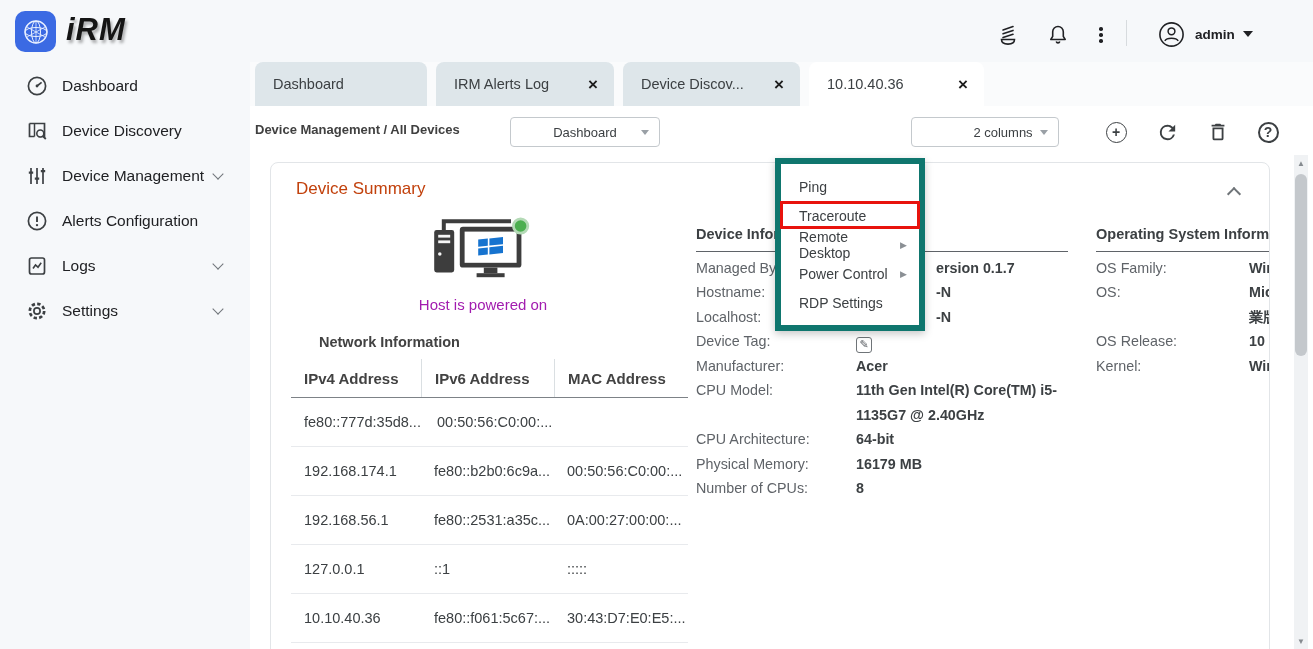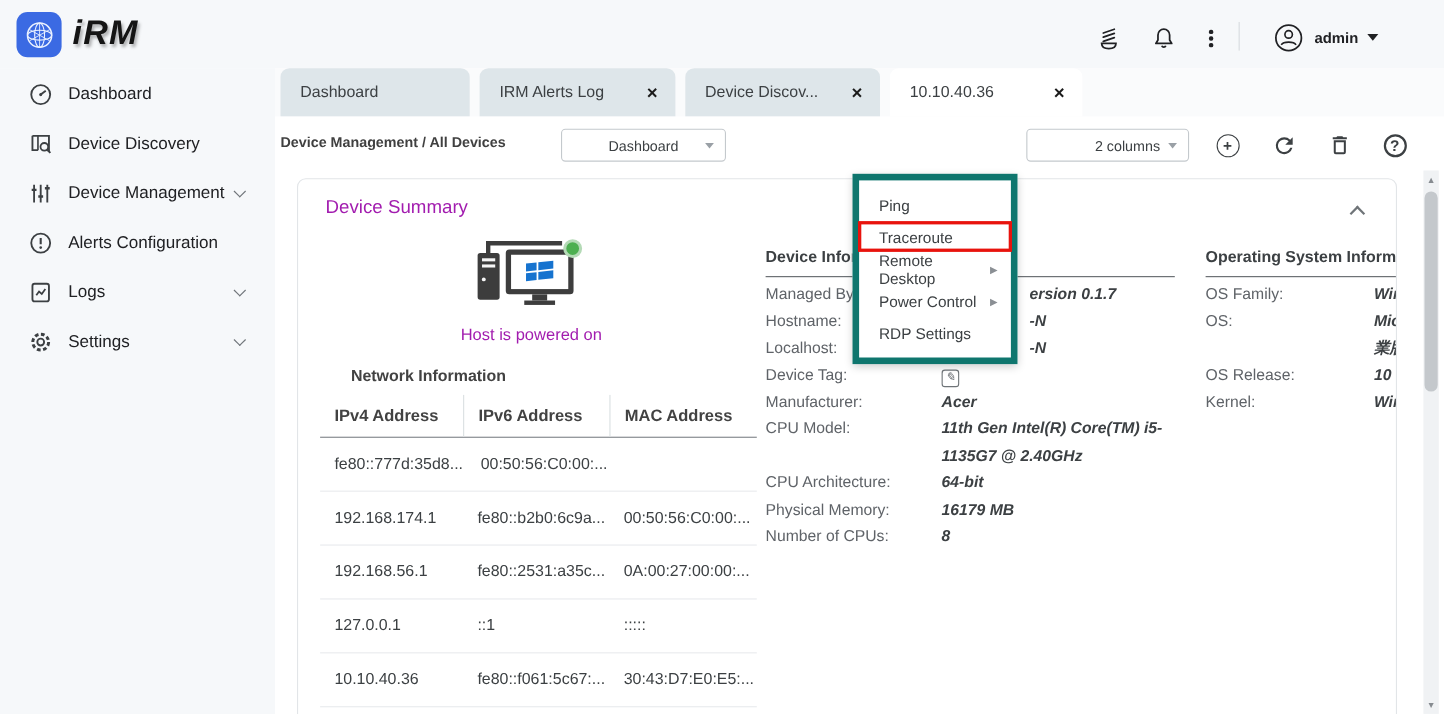--- a/index.html
+++ b/index.html
@@ -40,29 +40,29 @@
 
   
   .toolbar { position:absolute; left:250px; top:106px; width:1063px; height:52px; background:#fff; }
   .breadcrumb { position:absolute; left:5px; top:16px; font-size:13px; font-weight:bold; color:#404040; }
   .sel { position:absolute; top:11px; height:30px; border:1px solid #c4c9cd; border-radius:4px; background:#fff;
          display:flex; align-items:center; justify-content:center; font-size:13px; color:#3c4043; cursor:pointer; }
   .sel .caret { position:absolute; right:10px; width:0; height:0;
                 border-left:4.5px solid transparent; border-right:4.5px solid transparent; border-top:5.5px solid #9aa0a6; }
   .sel-view { left:260px; width:150px; }
   .sel-tools { left:526px; width:140px; border-color:#8a9095;margin-top:44px; }
-  .sel-cols { left:683px; width:148px;padding-left:36px; }
+  .sel-cols { left:661px; width:148px;padding-left:36px; }
   .tbtn { position:absolute; top:13px; width:26px; height:26px; display:flex; align-items:center; justify-content:center; cursor:pointer; }
   .circle-glyph { width:21px; height:21px; border:1.7px solid #3c4043; border-radius:50%;
                   display:flex; align-items:center; justify-content:center; font-size:14px; font-weight:bold; color:#3c4043; line-height:1; }
 
   
   .card { position:absolute; left:270px; top:162px; width:1000px; height:520px; background:#fff;
           border:1px solid #e2e5e8; border-radius:8px; overflow:hidden; }
-  .card-title { position:absolute; left:25px; top:16px; font-size:17px; color:#a21caf; }
+  .card-title { position:absolute; left:25px; top:16px; font-size:17px; color:#c2410c; }
   .card-collapse { position:absolute; left:958px; top:26px; width:10px; height:10px; cursor:pointer;
                    border-right:2px solid #6f7478; border-bottom:2px solid #6f7478; transform:rotate(225deg); }
   .pc-icon { position:absolute; left:160px; top:54px; }
   .status-text { position:absolute; left:62px; top:133px; width:300px; text-align:center;
                  font-size:15px; font-weight:normal; color:#a21caf; }
   .net-heading { position:absolute; left:48px; top:171px; font-size:14.5px; font-weight:bold; color:#424242; }
 
   .net-table { position:absolute; left:20px; top:196px; width:397px; }
   .nt-head { display:flex; height:39px; border-bottom:1px solid #7d8287; }
   .nt-head .c { display:flex; align-items:center; padding-left:13px; font-size:15px; font-weight:bold; color:#424242; }
@@ -74,21 +74,21 @@
   .info-block { position:absolute; top:63px; }
   .ib-dev { left:425px; width:372px; }
   .ib-os  { left:825px; width:400px; }
   .ib-heading { font-size:14.5px; font-weight:bold; color:#3c4043; padding-bottom:9px;
                 border-bottom:1px solid #5f6368; white-space:nowrap; }
   .fields { margin-top:4px; }
   .frow { display:flex; line-height:24.45px; }
   .frow .fl { font-size:14.3px; color:#5f6368; flex:0 0 auto; }
   .ib-dev .fl { width:160px; }
   .ib-os  .fl { width:153px; }
-  .frow .fv { font-size:14.3px; font-weight:bold; color:#3c4043; white-space:pre-line;font-style:italic; }
+  .frow .fv { font-size:14.3px; font-weight:bold; color:#3c4043; white-space:pre-line; }
   .fv.cut { padding-left:80px; }
   .edit-box { display:inline-flex; width:16px; height:16px; border:1.5px solid #6f7478; border-radius:3px;
               align-items:center; justify-content:center; font-size:11px; color:#5f6368;
               vertical-align:middle; margin-top:4px; cursor:pointer; font-weight:normal; }
 
   
   .menu { position:absolute; left:775px; top:158px; width:150px; background:#fff; z-index:20;
           border:6px solid #0f766e; box-shadow:0 3px 8px rgba(0,0,0,.22); padding:8px 0; }
   .menu-item { height:29px; display:flex; align-items:center; justify-content:space-between;
                padding:0 12px 0 18px; font-size:14px; color:#3c4043; cursor:pointer; }

